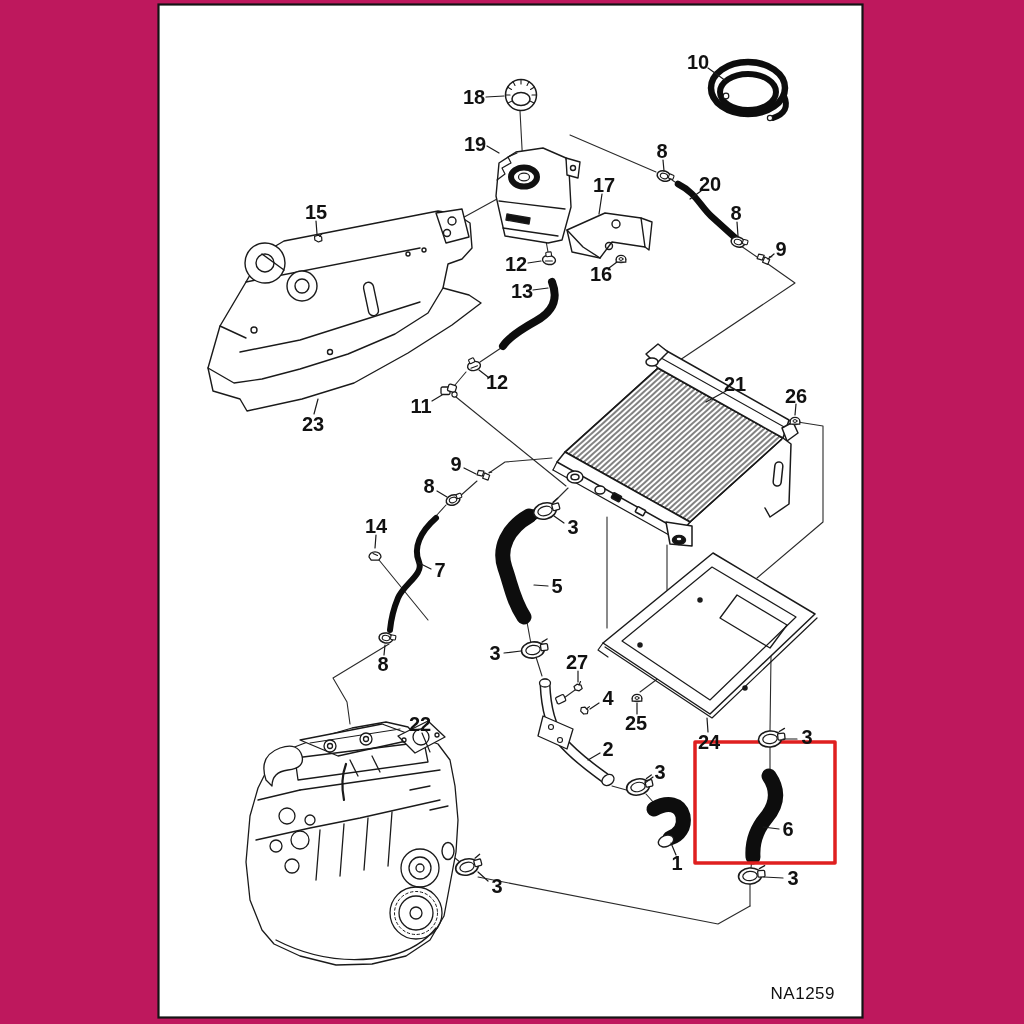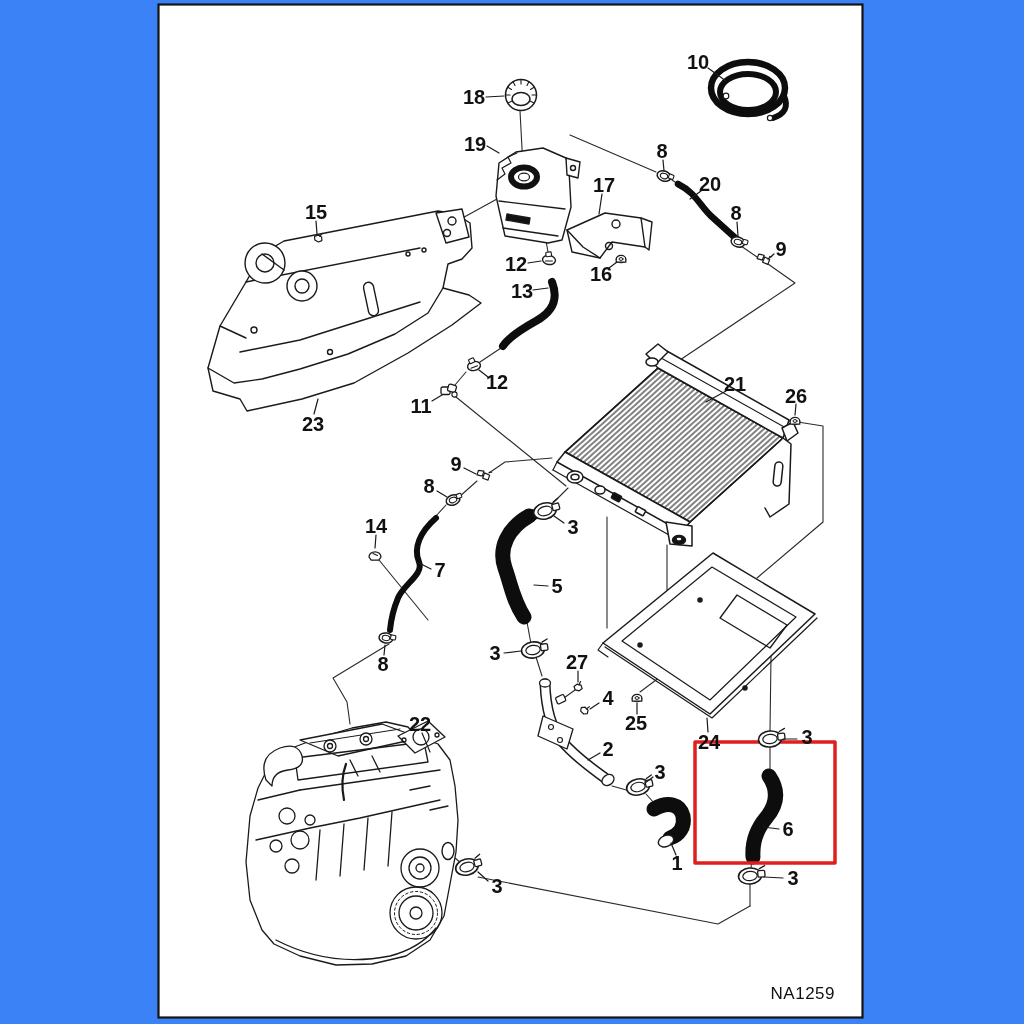--- a/index.html
+++ b/index.html
@@ -1,17 +1,17 @@
 <!DOCTYPE html>
 <html><head>
 <meta charset="utf-8">
 <style>
   html,body{margin:0;padding:0;background:#ffffff;}
   body{font-family:"Liberation Sans", sans-serif;}
-  .stage{position:relative;width:1024px;height:1024px;background:#3b82f6;margin:0 auto;}
+  .stage{position:relative;width:1024px;height:1024px;background:#be185d;margin:0 auto;}
   svg{display:block}
   .part-label{font-family:"Liberation Sans", sans-serif;font-weight:bold;font-size:20px;fill:#111;}
   .code-label{font-family:"Liberation Sans", sans-serif;font-size:17px;fill:#111;letter-spacing:.5px;}
 </style>
 </head>
 <body>
 
 <div class="stage">
 <svg width="1024" height="1024" viewBox="0 0 1024 1024">
   <defs>

